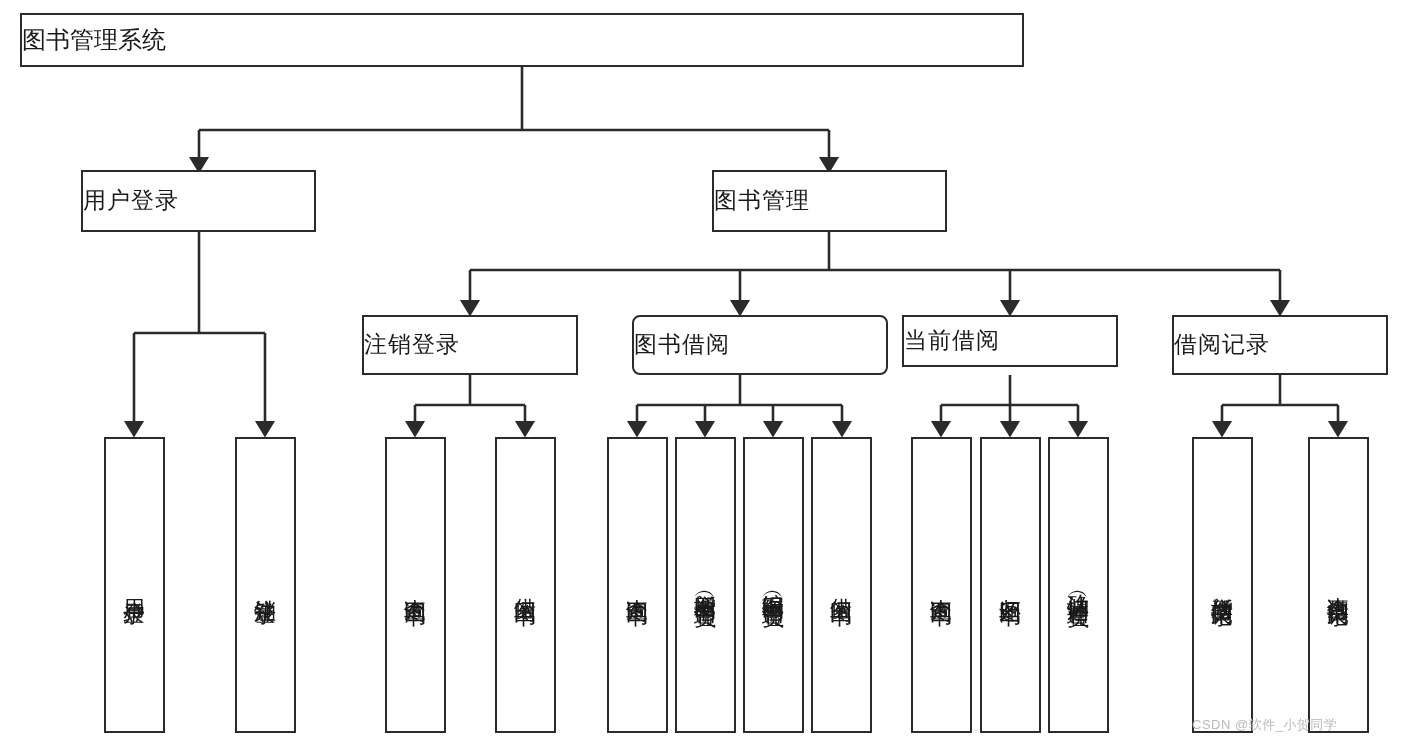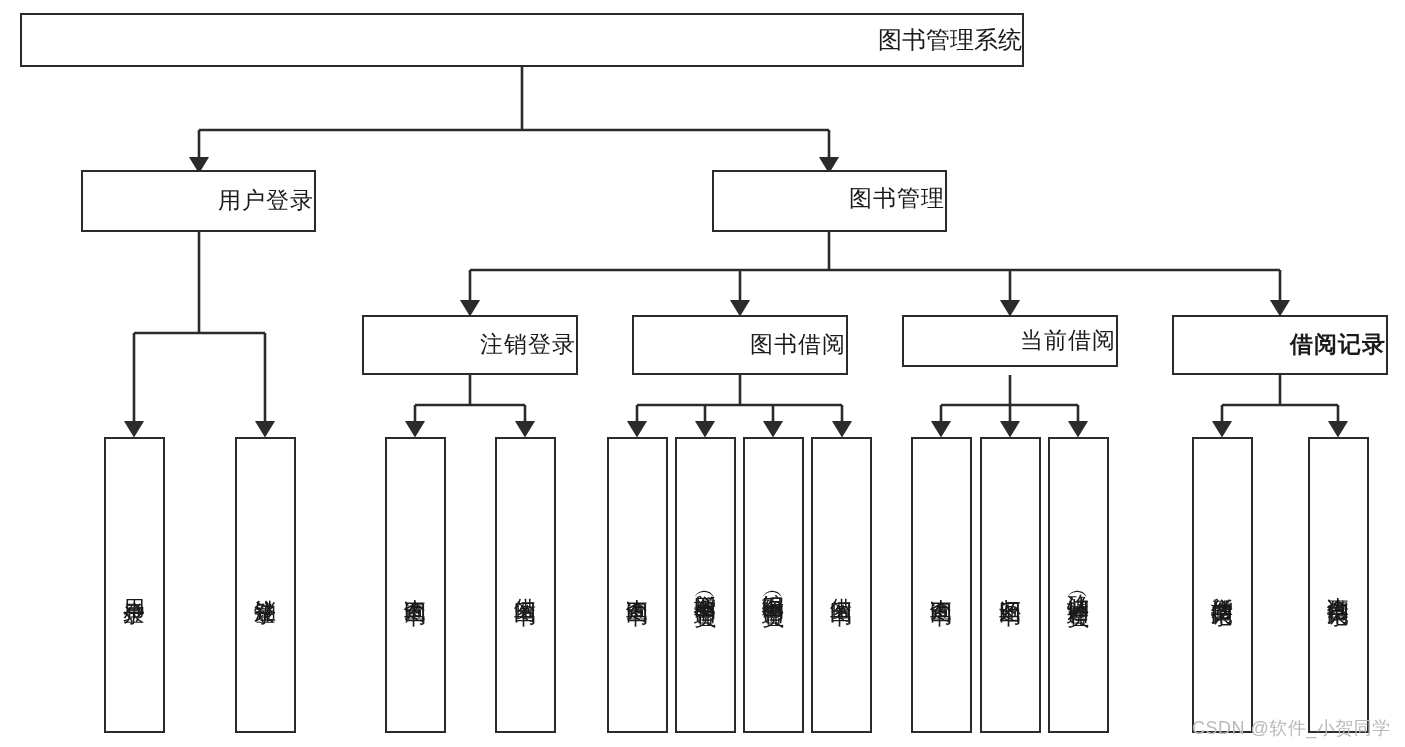--- a/index.html
+++ b/index.html
@@ -25,21 +25,21 @@
     height: 747px;
     pointer-events: none;
   }
   .node {
     position: absolute;
     box-sizing: border-box;
     background: #ffffff;
     border: 2.5px solid #2b2b2b;
     display: flex;
     align-items: center;
-    justify-content: flex-end;
+    justify-content: flex-start;
     color: #1a1a1a;
   }
   .node.h {
     font-size: 23px;
     letter-spacing: 1px;
     line-height: 1.2;
   }
   .node.root {
     font-size: 24px;
   }
@@ -51,21 +51,21 @@
     writing-mode: vertical-rl;
     text-orientation: upright;
     font-size: 22px;
     line-height: 1.32;
     letter-spacing: 2px;
     white-space: nowrap;
     color: #1a1a1a;
   }
   .watermark {
     position: absolute;
-    font-size: 18px;
+    font-size: 13px;
     color: #b9b9b9;
     white-space: nowrap;
     letter-spacing: 0.5px;
   }
 </style>
 </head>
 <body>
 
 <div id="canvas">
 
@@ -119,34 +119,34 @@
     </g>
   </svg>
 
   <div class="node root" style="left:20px; top:13px; width:1004px; height:54px;">
     <span>图书管理系统</span>
   </div>
 
   <div class="node h" style="left:81px; top:170px; width:235px; height:62px;">
     <span>用户登录</span>
   </div>
-  <div class="node h" style="left:712px; top:170px; width:235px; height:62px;font-family:Liberation Mono, monospace;">
+  <div class="node h" style="left:712px; top:170px; width:235px; height:62px;">
     <span>图书管理</span>
   </div>
 
   <div class="node h" style="left:362px; top:315px; width:216px; height:60px;">
     <span>注销登录</span>
   </div>
-  <div class="node h" style="left:632px; top:315px; width:216px; height:60px;">
+  <div class="node h" style="left:632px; top:315px; width:256px; height:60px;border-radius:8px;">
     <span>图书借阅</span>
   </div>
   <div class="node h" style="left:902px; top:315px; width:216px; height:52px;">
     <span>当前借阅</span>
   </div>
-  <div class="node h" style="left:1172px; top:315px; width:216px; height:60px;font-weight:bold;">
+  <div class="node h" style="left:1172px; top:315px; width:216px; height:60px;">
     <span>借阅记录</span>
   </div>
 
   <div class="node leaf" style="left:104px; top:437px; width:61px; height:296px;">
     <span class="vtext">用户登录</span>
   </div>
   <div class="node leaf" style="left:235px; top:437px; width:61px; height:296px;">
     <span class="vtext">注销登录</span>
   </div>
 

